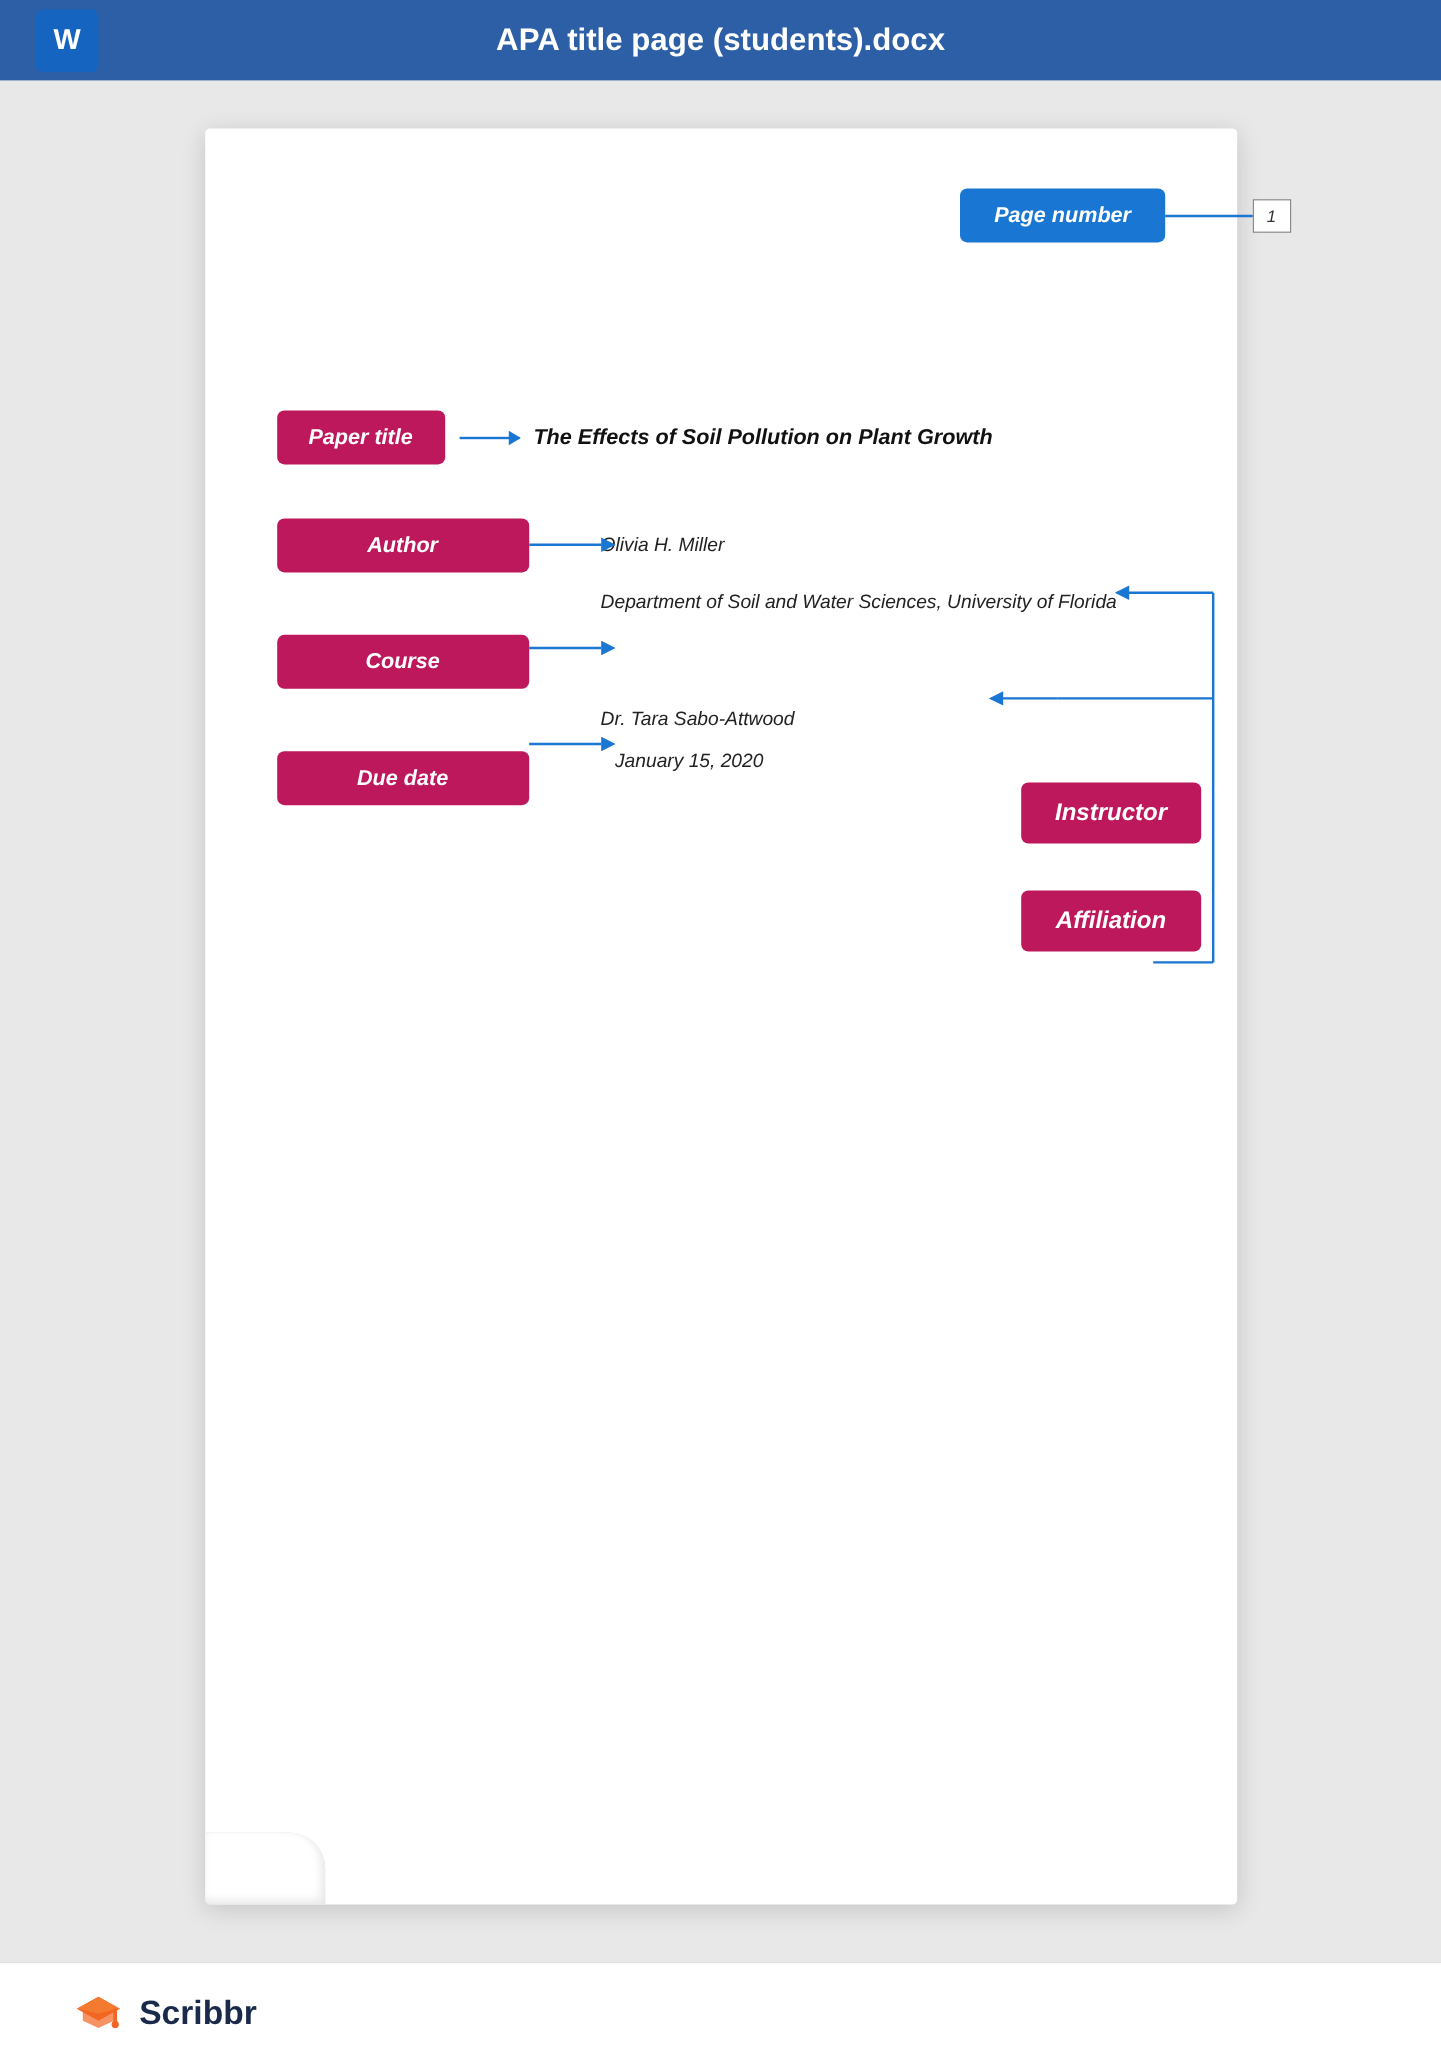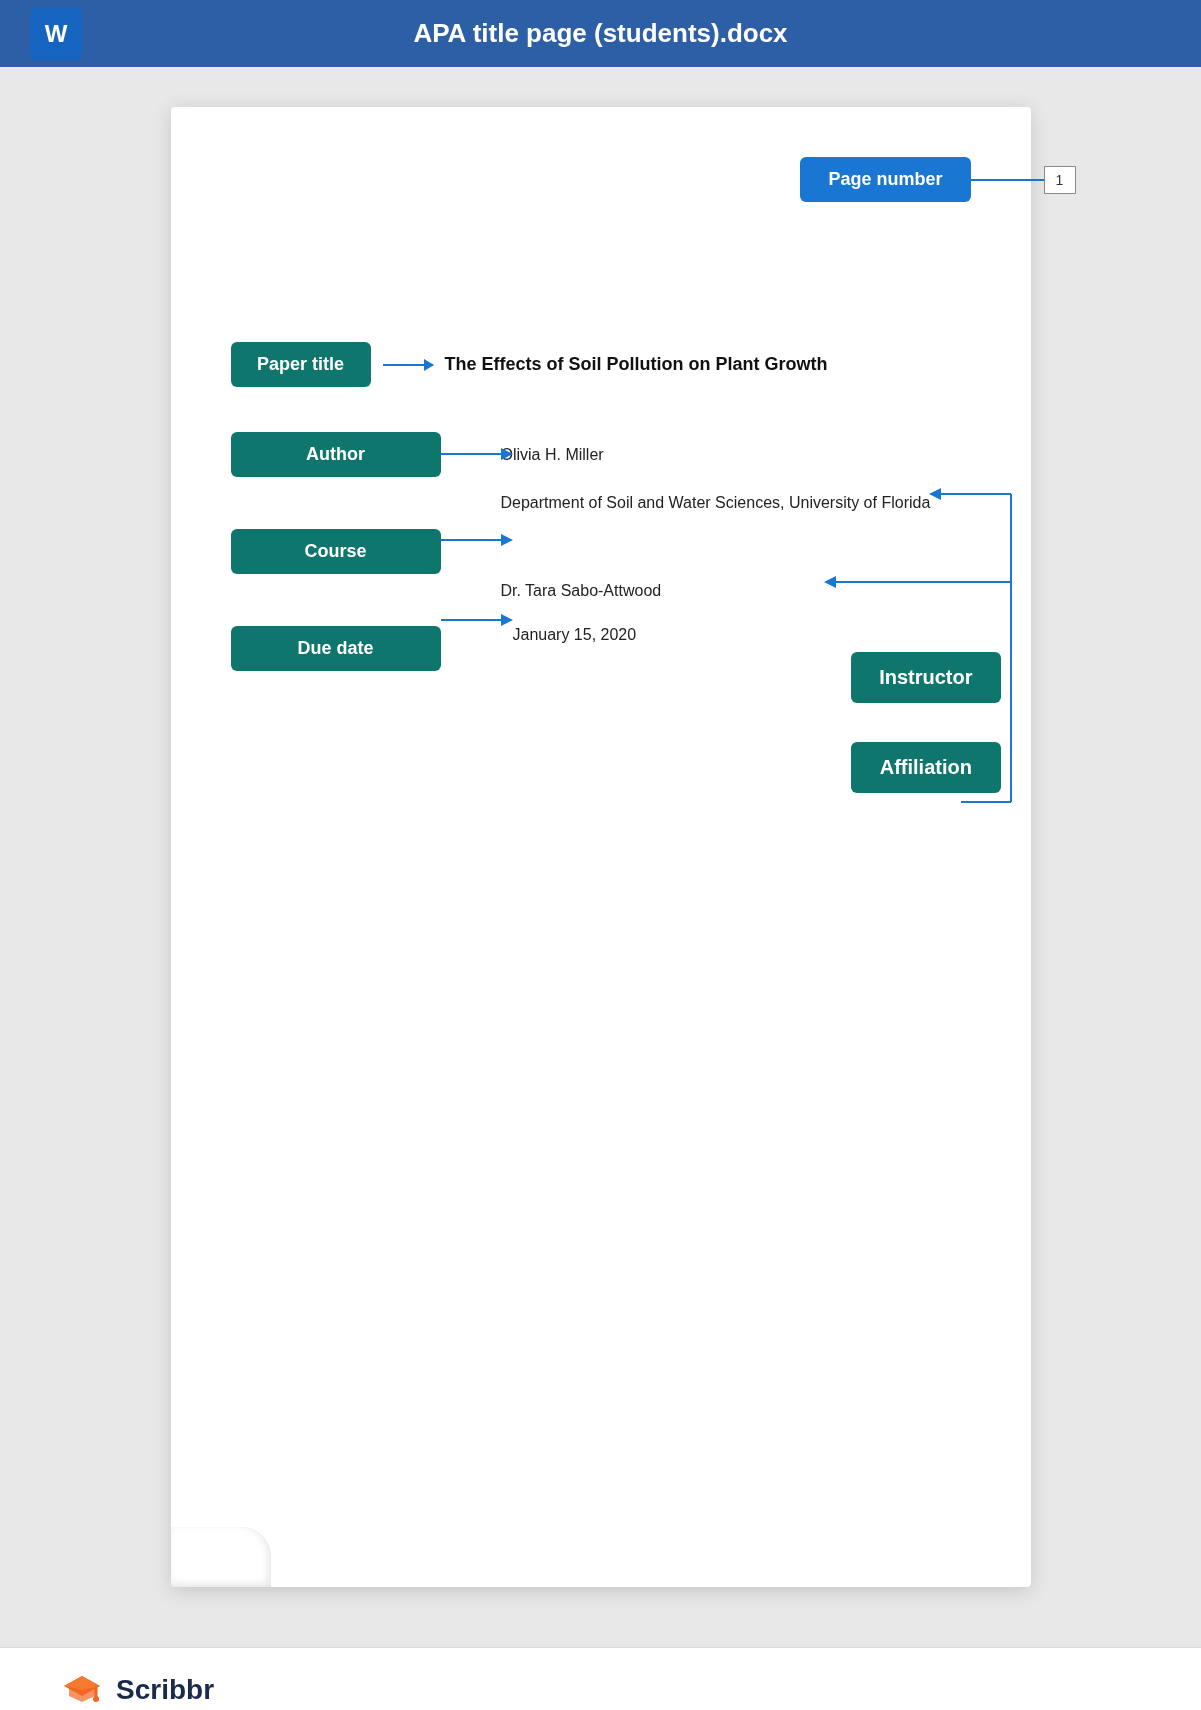--- a/index.html
+++ b/index.html
@@ -40,21 +40,22 @@
       font-size: 26px;
       font-weight: bold;
     }
 
     
     .main-content {
       flex: 1;
       display: flex;
       align-items: flex-start;
       justify-content: center;
-      padding: 40px 60px 60px 60px;
+      padding: 40px 60px 48px 60px;
+      font-style: italic;
     }
 
     
     .document {
       background: white;
       width: 860px;
       min-height: 1480px;
       border-radius: 4px;
       box-shadow: 0 4px 20px rgba(0,0,0,0.15);
       position: relative;
@@ -101,21 +102,21 @@
       gap: 0;
     }
 
     
     .paper-title-row {
       display: flex;
       align-items: center;
       margin-bottom: 45px;
     }
     .label-badge {
-      background: #0f766e;
+      background: #be185d;
       color: white;
       font-weight: bold;
       font-size: 18px;
       padding: 12px 22px;
       border-radius: 6px;
       white-space: nowrap;
       min-width: 140px;
       text-align: center;
     }
     .arrow-connector {
@@ -272,21 +273,21 @@
             <span class="detail-text">Department of Soil and Water Sciences, University of Florida</span>
           </div>
         </div>
 
         <div style="display:flex; align-items:center; margin-bottom:8px; min-height:44px;">
           <div style="width:210px; flex-shrink:0;">
             <div class="label-badge">Course</div>
           </div>
         </div>
 
-        <div style="display:flex; align-items:flex-start; margin-bottom:8px; min-height:36px;">
+        <div style="display:flex; align-items:center; margin-bottom:8px; min-height:36px;">
           <div style="width:210px; flex-shrink:0;"></div>
           <div style="flex:1; padding-left:60px;">
             <span class="detail-text">Dr. Tara Sabo-Attwood</span>
           </div>
         </div>
 
         <div style="display:flex; margin-bottom:8px; min-height:44px;gap:12px;">
           <div style="width:210px; flex-shrink:0;">
             <div class="label-badge">Due date</div>
           </div>

